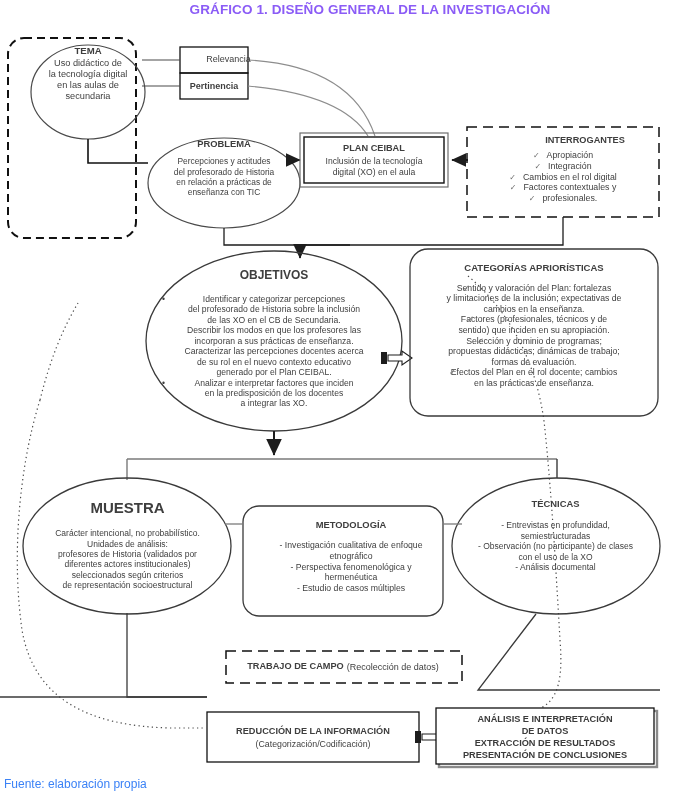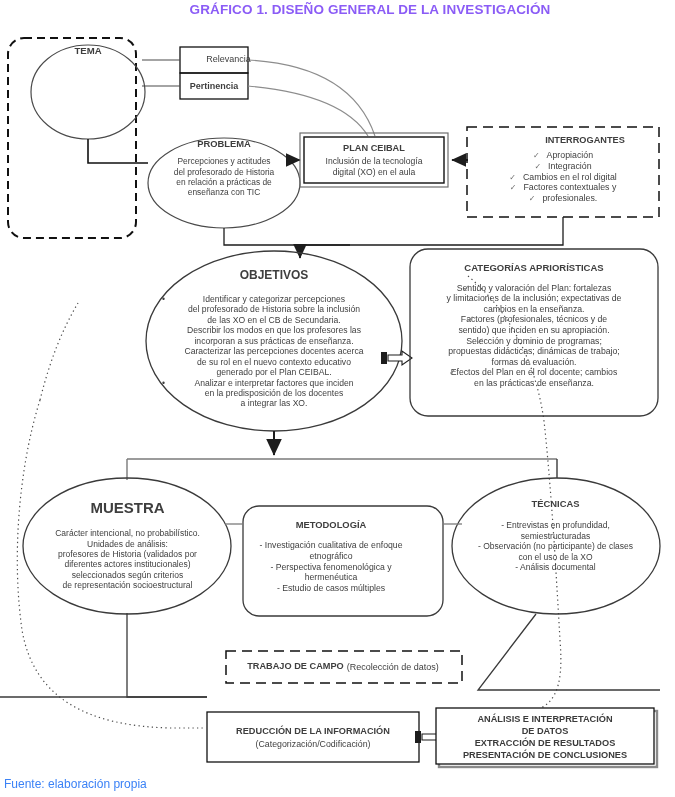--- a/index.html
+++ b/index.html
@@ -52,21 +52,21 @@
   
   #categorias{left:411px;top:251px;width:246px;height:162px;font-size:8.7px;padding-top:11px;}
   #categorias .ttl{font-size:9.5px;display:block;margin-bottom:9px;}
   #categorias .ct{margin-bottom:0px;}
 
   
   #muestra{left:25px;top:478px;width:205px;height:135px;font-size:8.5px;padding-top:21px;}
   #muestra .ttl{font-size:15px;display:block;margin-bottom:11px;}
 
   
-  #metodologia{left:232px;top:508px;width:198px;height:106px;font-size:8.7px;padding-top:11px;}
+  #metodologia{left:252px;top:508px;width:198px;height:106px;font-size:8.7px;padding-top:11px;}
   #metodologia .ttl{font-size:9.4px;display:block;margin-bottom:10px;}
 
   
   #tecnicas{left:453px;top:473px;width:205px;height:145px;font-size:8.5px;padding-top:25px;}
   #tecnicas .ttl{font-size:9.4px;display:block;margin-bottom:11px;}
 
   
   #trabajo{left:225px;top:652px;width:236px;height:30px;font-size:9px;
       display:flex;align-items:center;justify-content:center;}
   #trabajo .ttl{font-size:9.2px;margin-right:3px;}
@@ -164,20 +164,21 @@
 
     <rect x="415" y="731" width="6" height="12" fill="#1d1d1d"></rect>
     <path d="M422,734 L440,734 L440,729 L452,737 L440,745 L440,740 L422,740 z" fill="#ffffff" stroke="#1d1d1d" stroke-width="1.1"></path>
 
     <rect x="439" y="711" width="218" height="56" fill="none" stroke="#8a8a8a" stroke-width="2.4"></rect>
     <rect x="436" y="708" width="218" height="56" fill="#ffffff" stroke="#111" stroke-width="1.3"></rect>
   </svg>
 
   <div class="txt" id="tema">
     <span class="ttl">TEMA</span>
+    <span class="ml">Uso didáctico de<br>la tecnología digital<br>en las aulas de<br>secundaria</span>
   </div>
 
   <div class="txt" id="relevancia">
     <span>Relevancia</span>
   </div>
 
   <div class="txt" id="pertinencia">
     <span>Pertinencia</span>
   </div>
 

